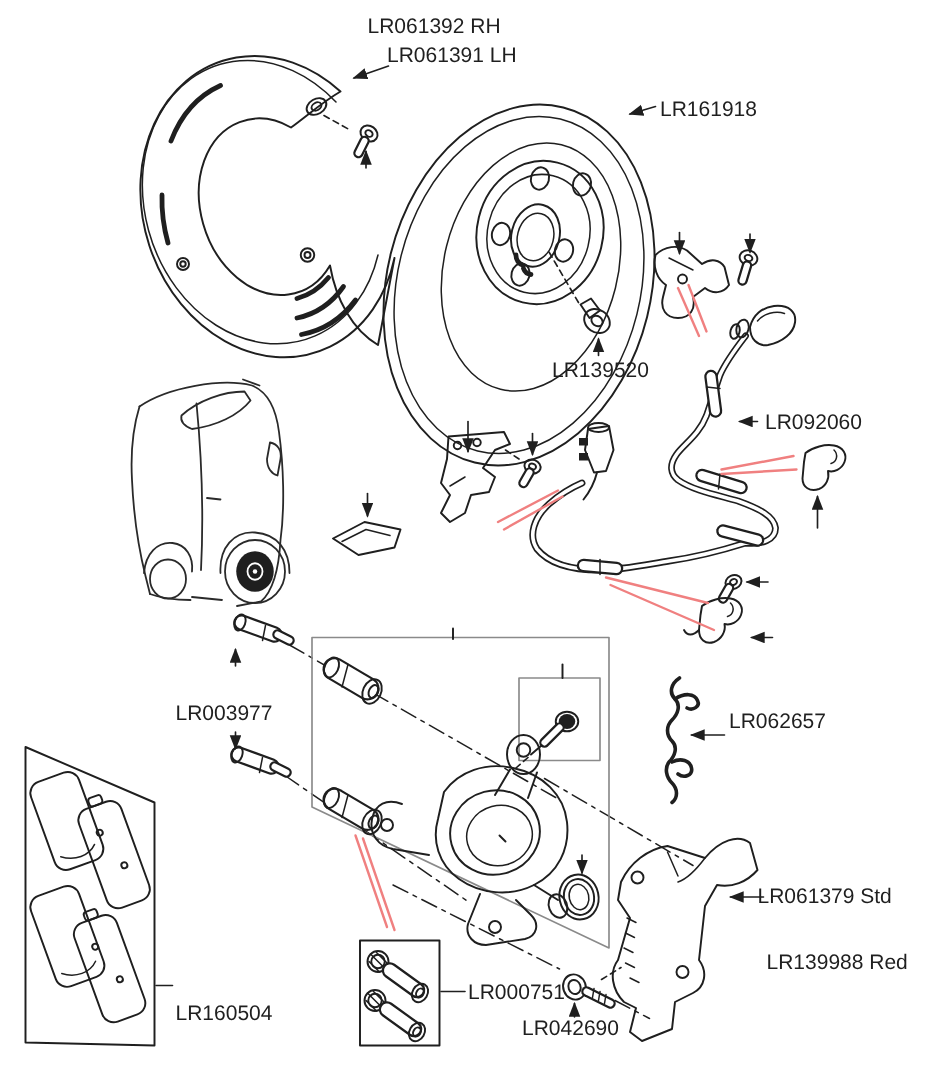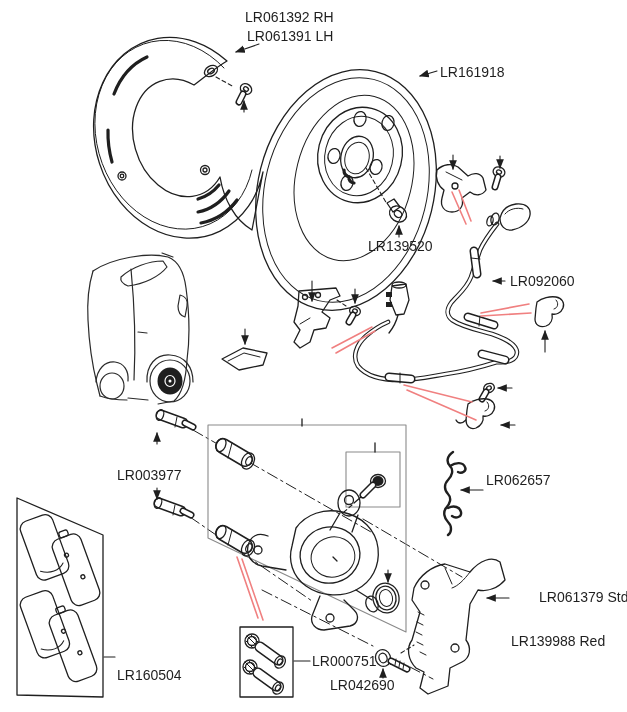--- a/index.html
+++ b/index.html
@@ -26,30 +26,30 @@
   #art .cap{stroke-width:7;}
   #art .capin{stroke:#fff;stroke-width:4;}
   #art .boxline{stroke:var(--boxgray);stroke-width:1.1;}
   #art .dash{stroke-dasharray:4 3;stroke-width:1.1;}
   #art .axis{stroke-dasharray:11 4 2.5 4;stroke-width:1;}
   #art .red{stroke:var(--leader);stroke-width:1.6;}
   #art .lead{stroke-width:1.1;}
   #art .car{stroke-width:1.2;stroke:#2a2a2a;}
   .lbl{position:absolute;font-size:14px;line-height:1.3;color:var(--ink);white-space:nowrap;text-align:right;}
   #lbl-rh{left:245px;top:8px}
-  #lbl-lh{left:247px;top:27px}
+  #lbl-lh{left:258px;top:27px}
   #lbl-disc{left:440px;top:63px}
   #lbl-screw{left:368px;top:237px}
   #lbl-sensor{left:510px;top:272px}
   #lbl-pin{left:117px;top:466px}
   #lbl-spring{left:486px;top:471px}
   #lbl-pads{left:117px;top:666px}
   #lbl-pinkit{left:312px;top:652px}
-  #lbl-bolt{left:330px;top:676px}
-  #lbl-std{left:539px;top:588px}
+  #lbl-bolt{left:348px;top:676px}
+  #lbl-std{left:505px;top:588px}
   #lbl-red{left:511px;top:632px}
 </style>
 </head>
 <body>
 
 <div id="stage">
   <svg id="art" width="627" height="712" viewBox="0 0 627 712">
     <defs>
       <marker id="arr" markerWidth="9" markerHeight="8" refX="8" refY="3.5" orient="auto">
         <path d="M0,0 L9,3.5 L0,7 Z" style="fill:var(--ink);stroke:none"></path>

